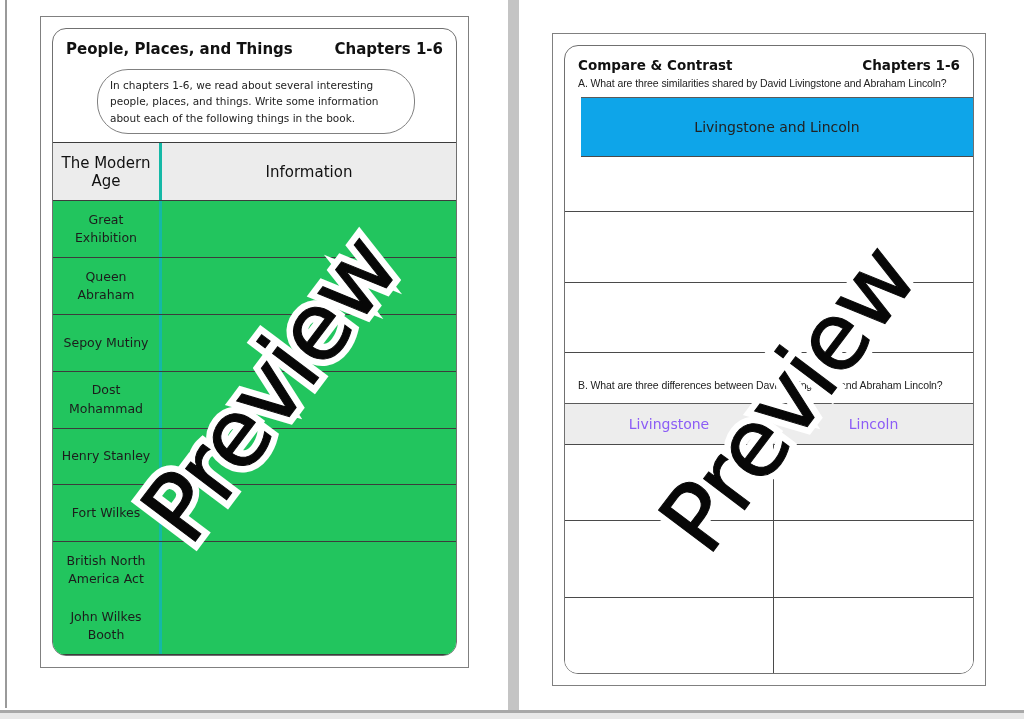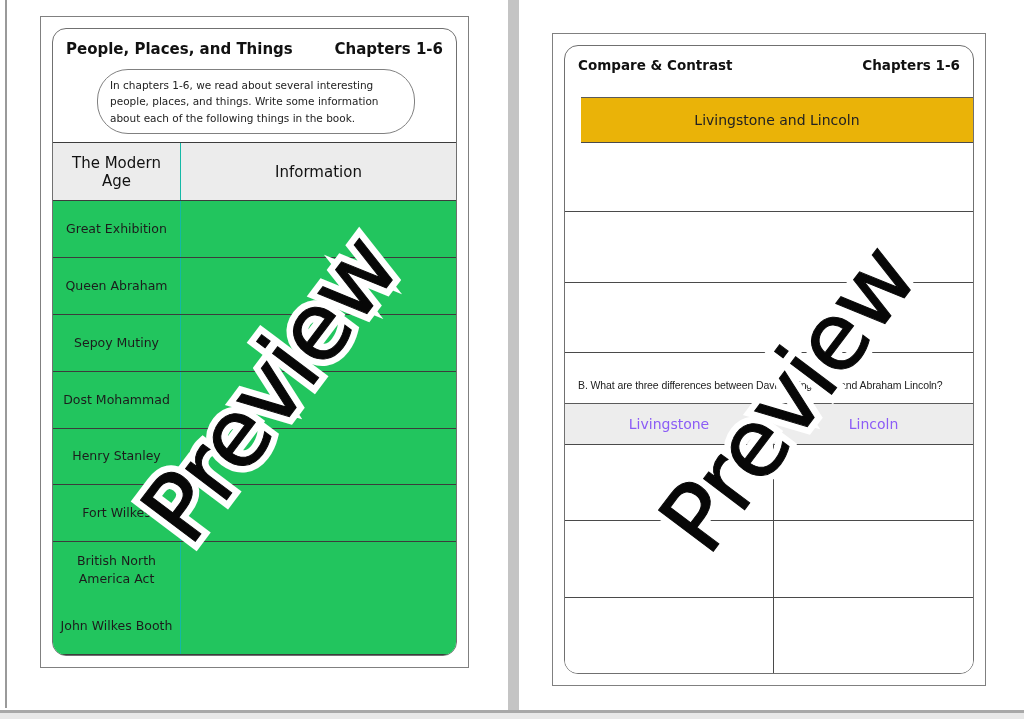--- a/index.html
+++ b/index.html
@@ -24,32 +24,32 @@
 
   
   .bubble{position:absolute;left:44px;top:40px;width:318px;box-sizing:border-box;
           border:1px solid #808080;border-radius:31px;padding:7px 12px;
           font-size:10.5px;line-height:1.55;color:#222;}
   .wtable{position:absolute;left:0;right:0;top:113px;bottom:0;border-top:1px solid #3c3c3c;
           display:flex;flex-direction:column;}
   .wt-head{height:57px;flex:none;background:#ececec;border-bottom:1px solid #3c3c3c;display:flex;}
   .wt-row{flex:1;border-bottom:1px solid #3c3c3c;display:flex;background:#22c55e;}
   .wt-row.last{border-bottom:none;}
-  .cell-1{width:128px;flex:none;border-right:1px solid #14b8a6;display:flex;align-items:center;
+  .cell-1{width:109px;flex:none;border-right:3px solid #14b8a6;display:flex;align-items:center;
           justify-content:center;text-align:center;padding:8px 4px;box-sizing:border-box;}
   .cell-2{flex:1;display:flex;align-items:center;justify-content:center;}
   .wt-head .cell-1,.wt-head .cell-2{font-size:15px;color:#111;background:#ececec;}
   .row-label{font-size:12.5px;color:#1c1c1c;line-height:1.45;}
 
   
   .question{position:absolute;left:13px;font-family:"Liberation Sans","DejaVu Sans",sans-serif;
             font-size:10.5px;letter-spacing:-0.1px;white-space:nowrap;color:#222;}
   .qa{top:31px;}
   .qb{top:333px;}
-  .simbar{position:absolute;left:16px;right:0;top:51px;height:46px;background:#eab308;
+  .simbar{position:absolute;left:16px;right:0;top:51px;height:60px;background:#0ea5e9;
           border-top:1px solid #5a5a5a;border-bottom:1px solid #4a4a4a;
           display:flex;align-items:center;justify-content:center;font-size:14px;color:#222;box-sizing:border-box;}
   .ansline{position:absolute;left:0;right:0;height:0;border-top:1px solid #4a4a4a;}
   .al1{top:165px;} .al2{top:236px;} .al3{top:306px;}
   .btable{position:absolute;left:0;right:0;top:357px;bottom:0;display:flex;flex-direction:column;}
   .bt-head{height:40px;flex:none;display:flex;border-top:1px solid #5a5a5a;border-bottom:1px solid #4a4a4a;}
   .bt-row{flex:1;display:flex;border-bottom:1px solid #4a4a4a;background:#fff;}
   .bt-row.last{border-bottom:none;}
   .bt-c1{width:209px;flex:none;border-right:1px solid #4a4a4a;display:flex;align-items:center;justify-content:center;box-sizing:border-box;}
   .bt-c2{flex:1;display:flex;align-items:center;justify-content:center;}
@@ -122,20 +122,21 @@
     </div>
   </div>
 
   <div class="sheet sheet2">
     <div class="card">
       <div class="page-head">
         <div class="page-title-r">Compare &amp; Contrast</div>
         <div class="page-chap-r">Chapters 1-6</div>
       </div>
 
+      <div class="question qa">A. What are three similarities shared by David Livingstone and Abraham Lincoln?</div>
 
       <div class="simbar">Livingstone and Lincoln</div>
 
       <div class="ansline al1"></div>
       <div class="ansline al2"></div>
       <div class="ansline al3"></div>
 
       <div class="question qb">B. What are three differences between David Livingstone and Abraham Lincoln?</div>
 
       <div class="btable">

